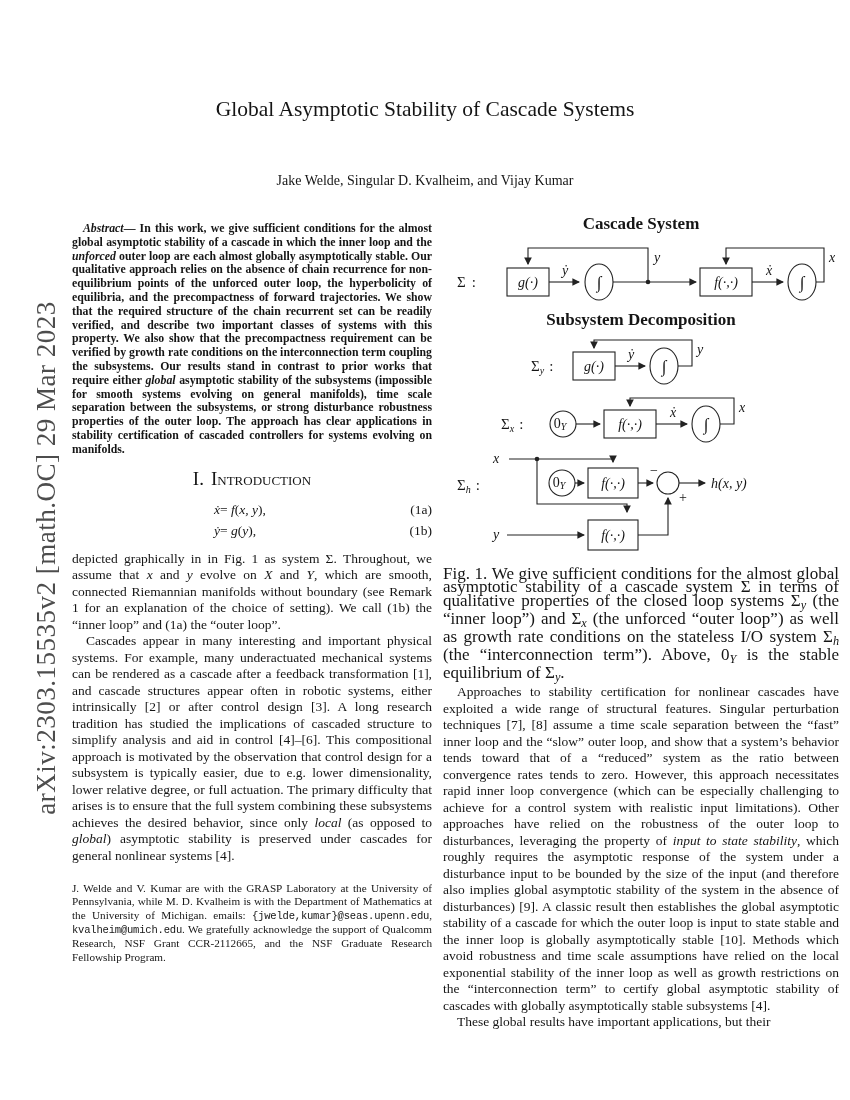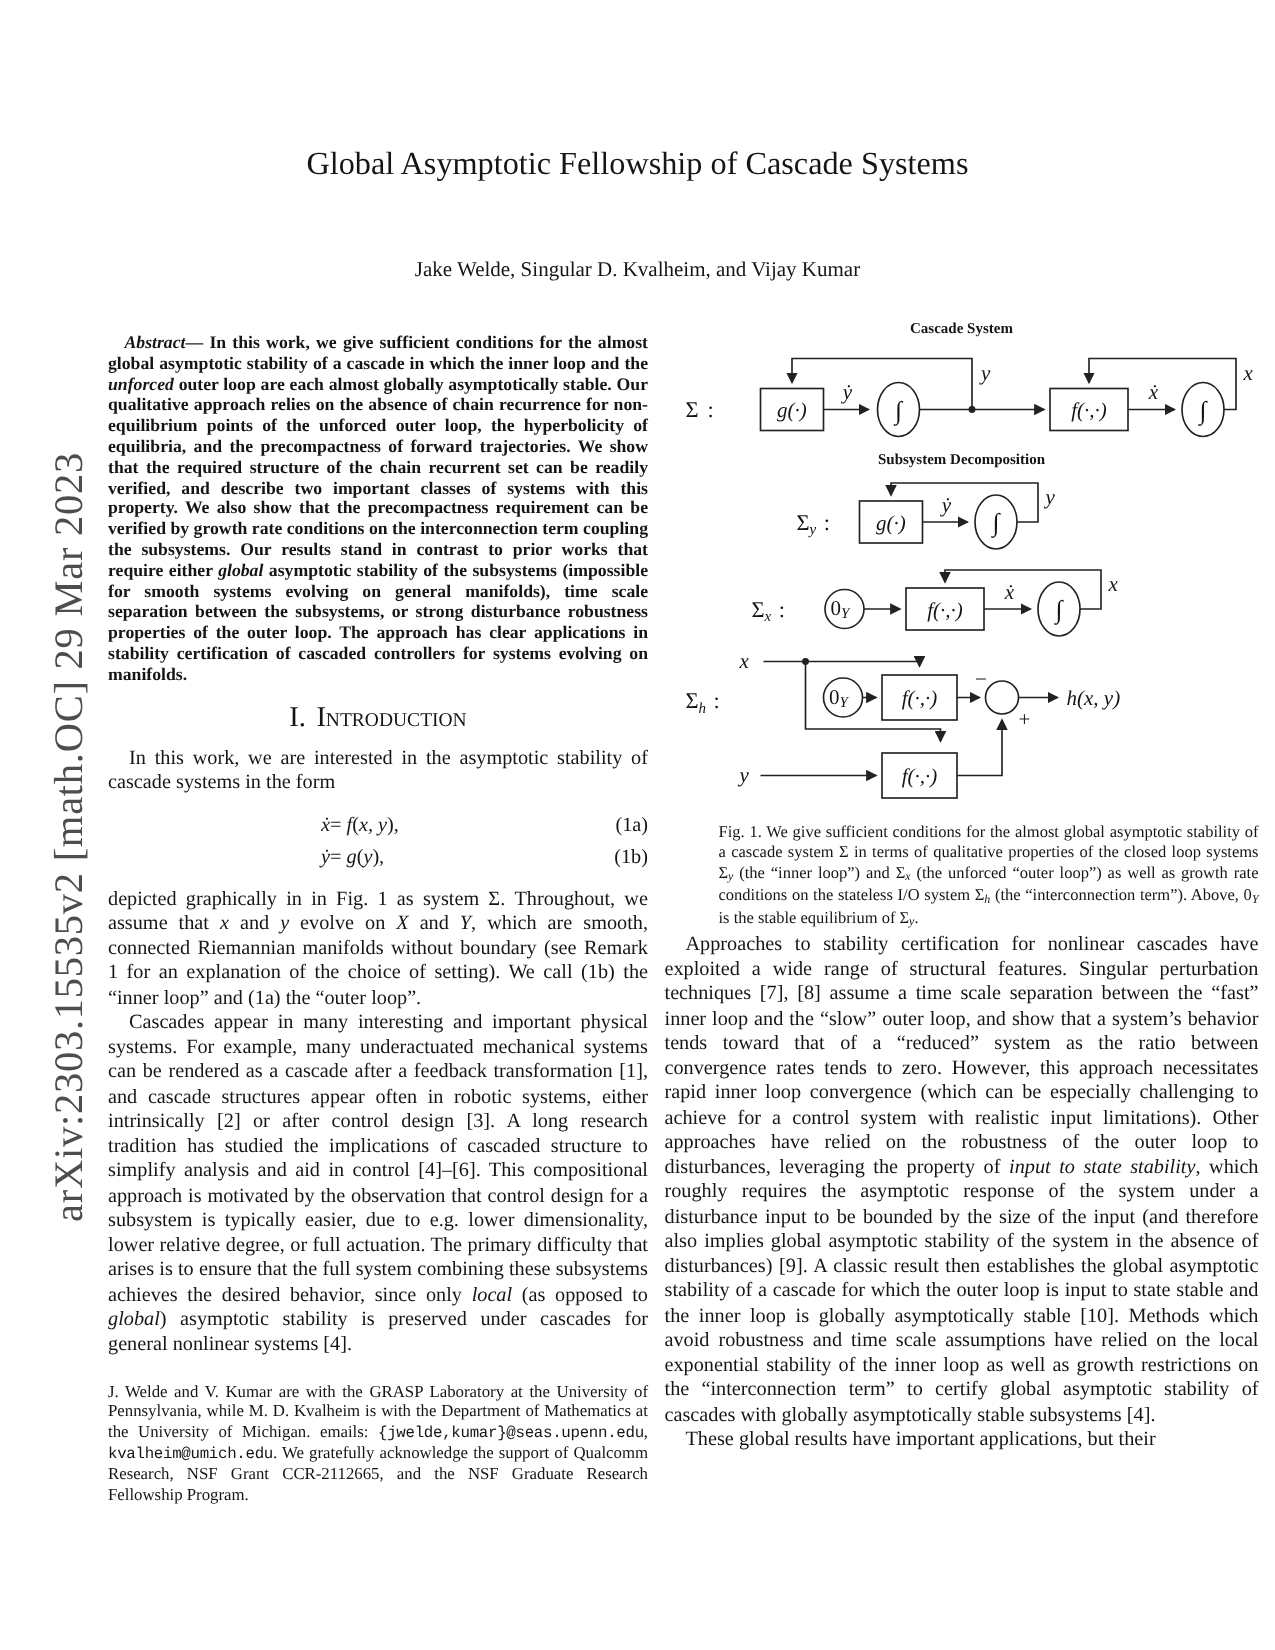--- a/index.html
+++ b/index.html
@@ -18,23 +18,23 @@
   .sec-num{margin-right:7px;}
   .sc{font-variant:small-caps;}
   .body{font-size:13.5px;line-height:16.5px;}
   .ind{text-indent:14px;}
   .eqs{margin:9px 0 10px;}
   .eq-row{display:flex;align-items:baseline;font-size:13.5px;line-height:21px;}
   .eq-lhs{width:148px;text-align:right;}
   .eq-rhs{flex:1;text-align:left;}
   .eq-tag{text-align:right;}
   .footnote{margin-top:18px;font-size:11.2px;line-height:13.3px;}
-  .fig-h{text-align:center;font-weight:bold;font-size:10px;margin:2px 0 4px;}
+  .fig-h{text-align:center;font-weight:bold;font-size:17px;margin:2px 0 4px;}
   .fig svg{display:block;margin:0 0 2px 0;}
-  .caption{font-size:11px;line-height:13.4px;margin-top:9px;text-align:justify;margin-left:36px;}
+  .caption{font-size:17px;line-height:13.4px;margin-top:9px;text-align:justify;}
   .subsec{margin:12px 0 7px;font-size:13.5px;font-weight:normal;font-style:italic;text-align:left;}
   .subsec-num{margin-right:6px;}
   
   .r-i{font-style:italic;}
   .r-b{font-weight:bold;}
   .r-bi{font-weight:bold;font-style:italic;}
   .r-tt{font-family:"Liberation Mono","DejaVu Sans Mono",monospace;font-size:.94em;letter-spacing:-.2px;margin-top:36px;}
   .r-sub{font-style:italic;font-size:.72em;vertical-align:-0.22em;}
   
   .wire{stroke:#222;stroke-width:1.1;fill:none;}
@@ -47,31 +47,30 @@
   .dsub{font-size:10px;font-style:italic;}
 </style>
 </head>
 <body>
 
 <div class="page">
 
   <div class="arxiv-banner">arXiv:2303.15535v2 [math.OC] 29 Mar 2023</div>
 
   <div class="title">
-    <div>Global Asymptotic Fellowship of Cascade Systems</div>
+    <div>Global Asymptotic Stability of Cascade Systems</div>
   </div>
 
   <div class="authors">Jake Welde, Singular D. Kvalheim, and Vijay Kumar</div>
 
   <div class="col col-left">
     <p class="abstract"><span class="r-bi">Abstract</span><span class="r-b">— In this work, we give sufficient conditions for the almost global asymptotic stability of a cascade in which the inner loop and the </span><span class="r-bi">unforced</span><span class="r-b"> outer loop are each almost globally asymptotically stable. Our qualitative approach relies on the absence of chain recurrence for non-equilibrium points of the unforced outer loop, the hyperbolicity of equilibria, and the precompactness of forward trajectories. We show that the required structure of the chain recurrent set can be readily verified, and describe two important classes of systems with this property. We also show that the precompactness requirement can be verified by growth rate conditions on the interconnection term coupling the subsystems. Our results stand in contrast to prior works that require either </span><span class="r-bi">global</span><span class="r-b"> asymptotic stability of the subsystems (impossible for smooth systems evolving on general manifolds), time scale separation between the subsystems, or strong disturbance robustness properties of the outer loop. The approach has clear applications in stability certification of cascaded controllers for systems evolving on manifolds.</span></p>
 
     <h2 class="sec-heading"><span class="sec-num">I.</span><span class="sc">Introduction</span></h2>
 
-    <p class="body ind"><span>In this work, we are interested in the asymptotic stability of cascade systems in the form</span></p>
 
     <div class="eqs">
       <div class="eq-row">
         <span class="eq-lhs"><span class="r-i">ẋ</span></span>
         <span class="eq-rhs"><span> = </span><span class="r-i">f</span><span>(</span><span class="r-i">x, y</span><span>),</span></span>
         <span class="eq-tag">(1a)</span>
       </div>
       <div class="eq-row">
         <span class="eq-lhs"><span class="r-i">ẏ</span></span>
         <span class="eq-rhs"><span> = </span><span class="r-i">g</span><span>(</span><span class="r-i">y</span><span>),</span></span>

